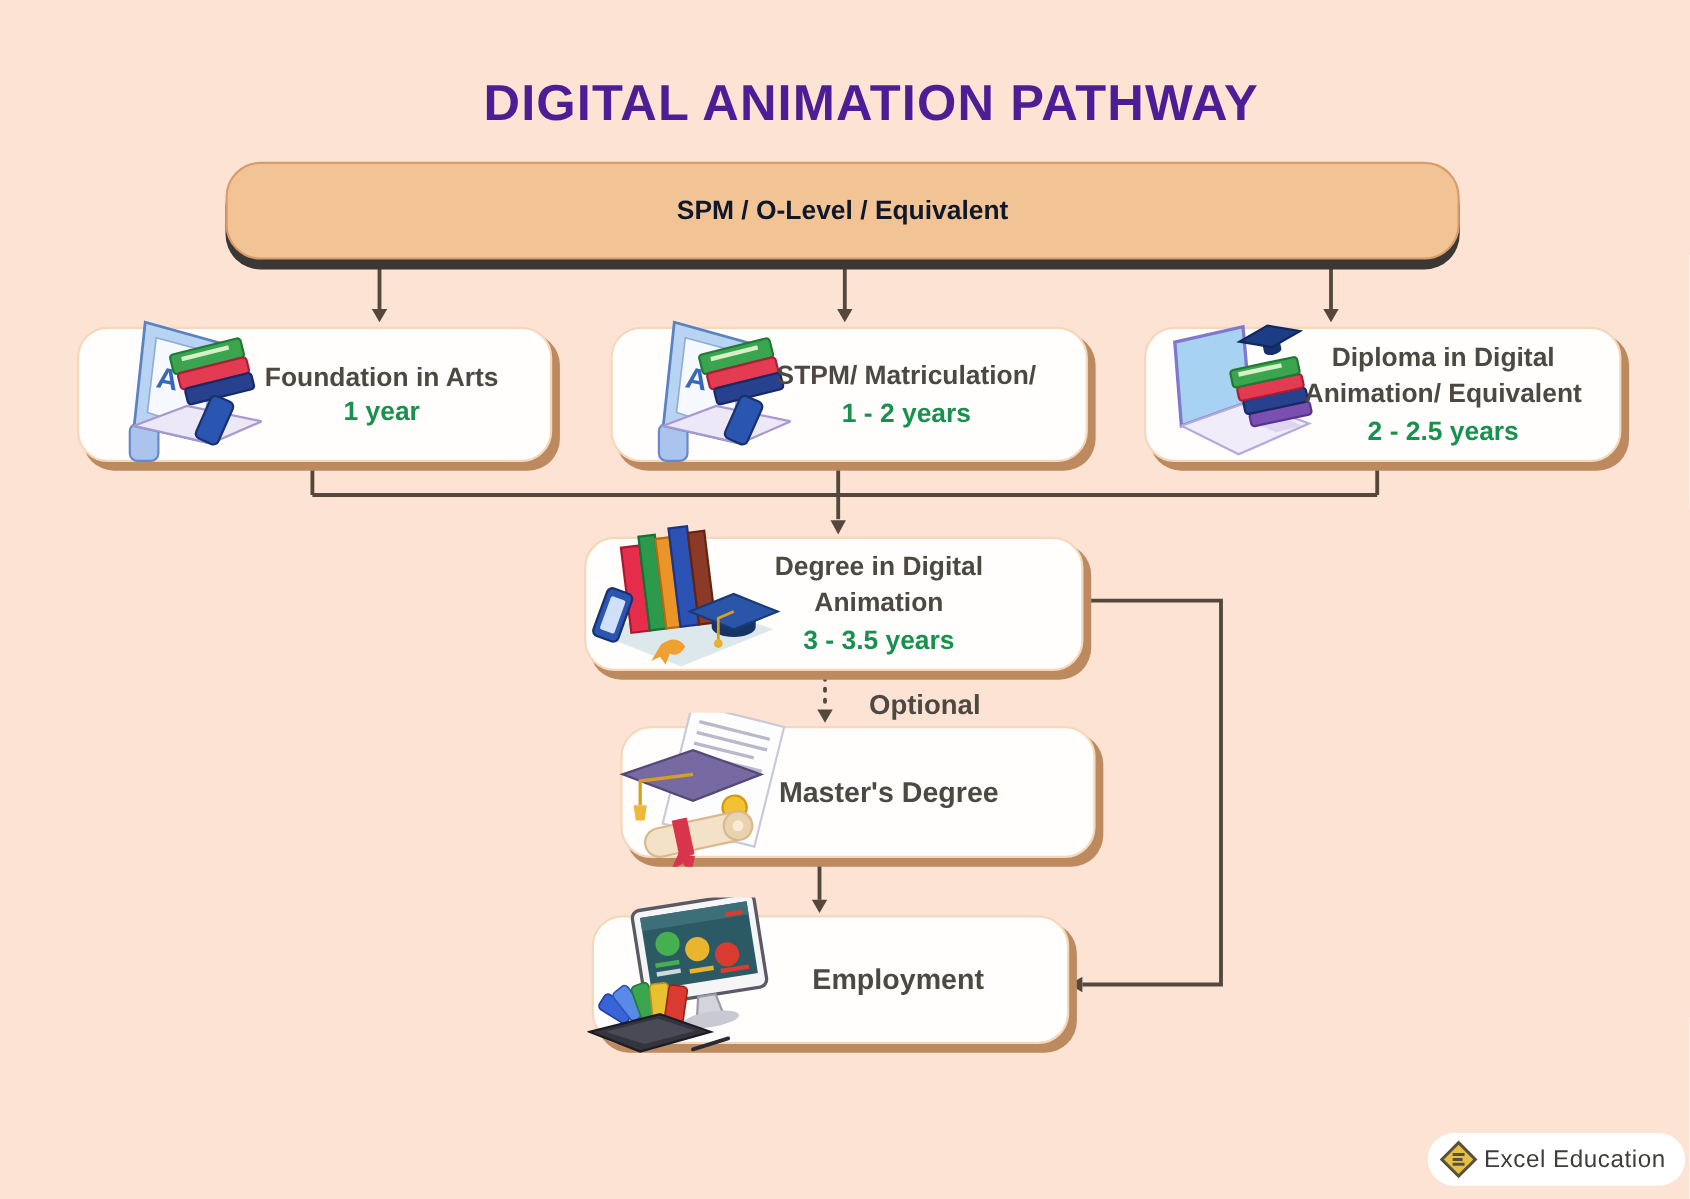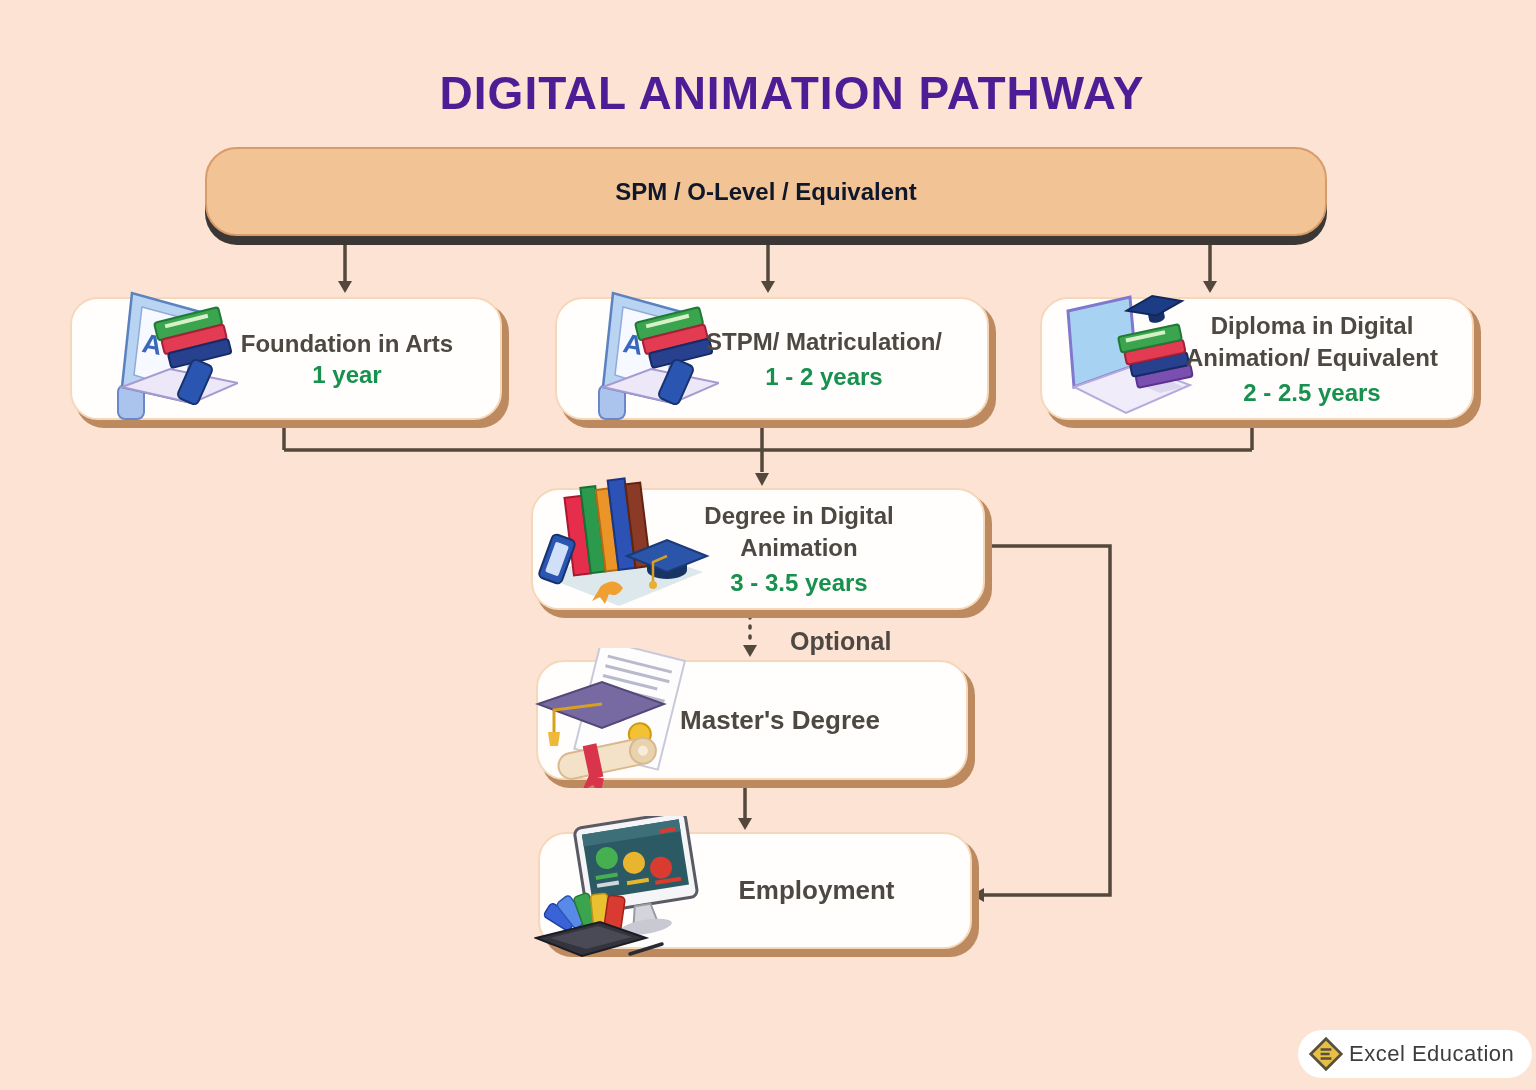--- a/index.html
+++ b/index.html
@@ -174,21 +174,21 @@
     </div>
     <div class="txt" style="left:82px">
       <div class="nm">Degree in Digital</div>
       <div class="nm">Animation</div>
       <div class="dur" style="margin-top:4px">3 - 3.5 years</div>
     </div>
   </div>
 
   <div class="optional">Optional</div>
 
-  <div class="card" style="left:536px;top:660px;width:428px;height:116px">
+  <div class="card" style="left:564px;top:660px;width:428px;height:116px">
     <div class="icon" style="left:-14px;top:-14px;width:175px;height:140px">
       <svg width="175" height="140" viewBox="0 0 175 140">
         <g transform="rotate(14 110 60)">
           <rect x="62" y="2" width="86" height="112" fill="#fdfdfd" stroke="#c9c9da" stroke-width="2"></rect>
           <g stroke="#b9b9cc" stroke-width="3">
             <line x1="72" y1="16" x2="138" y2="16"></line>
             <line x1="72" y1="26" x2="138" y2="26"></line>
             <line x1="72" y1="36" x2="128" y2="36"></line>
             <line x1="72" y1="46" x2="138" y2="46"></line>
             <line x1="72" y1="56" x2="120" y2="56"></line>

